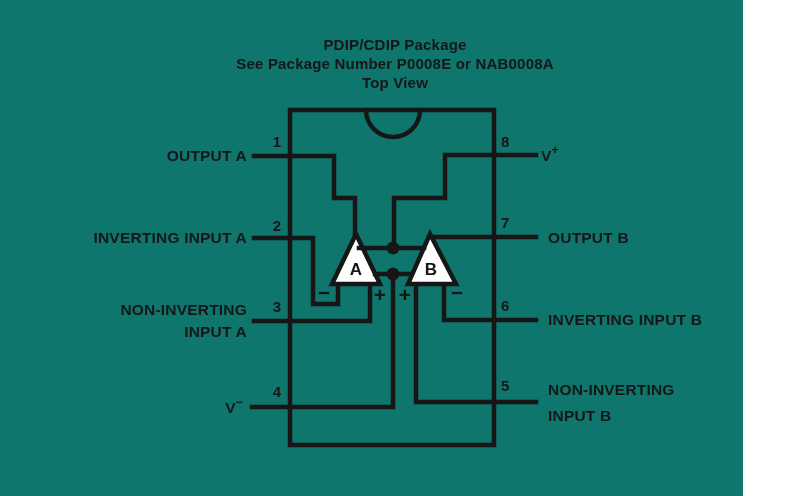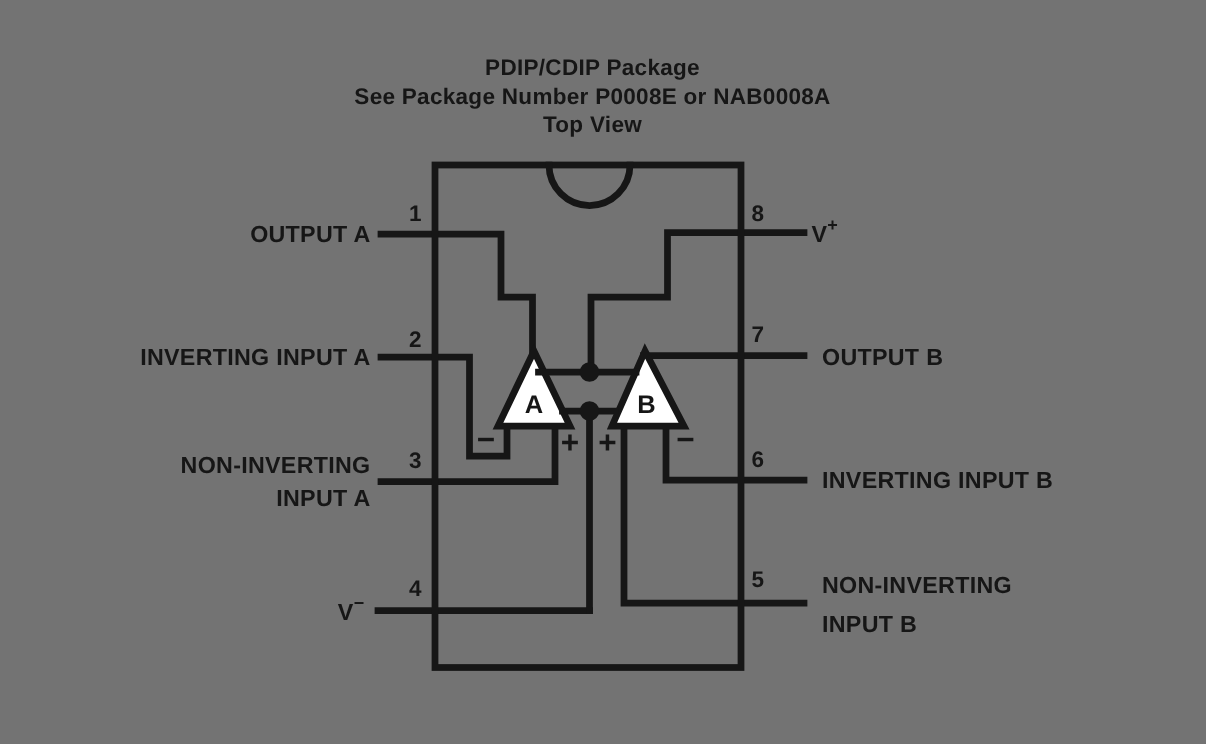--- a/index.html
+++ b/index.html
@@ -1,19 +1,19 @@
 <!DOCTYPE html>
 <html><head>
 <meta charset="utf-8">
 <style>
   html,body{margin:0;padding:0;background:#ffffff;}
   .stage{
     position:relative;
-    width:804px;height:496px;
-    background:#737373;
+    width:743px;height:496px;
+    background:#0f766e;
     overflow:hidden;
     font-family:"Liberation Sans", sans-serif;
   }
   svg{display:block;}
   .ink-stroke{stroke:#161616;fill:none;stroke-width:4.5;stroke-linecap:square;stroke-linejoin:miter;}
   .ink-fill{fill:#161616;}
   .tri{fill:#ffffff;stroke:#161616;stroke-width:4.5;stroke-linejoin:miter;}
   text{fill:#161616;font-family:"Liberation Sans", sans-serif;font-weight:700;}
   .t-title{font-size:15px;letter-spacing:0.2px;}
   .t-label{font-size:15.5px;letter-spacing:0.2px;}

